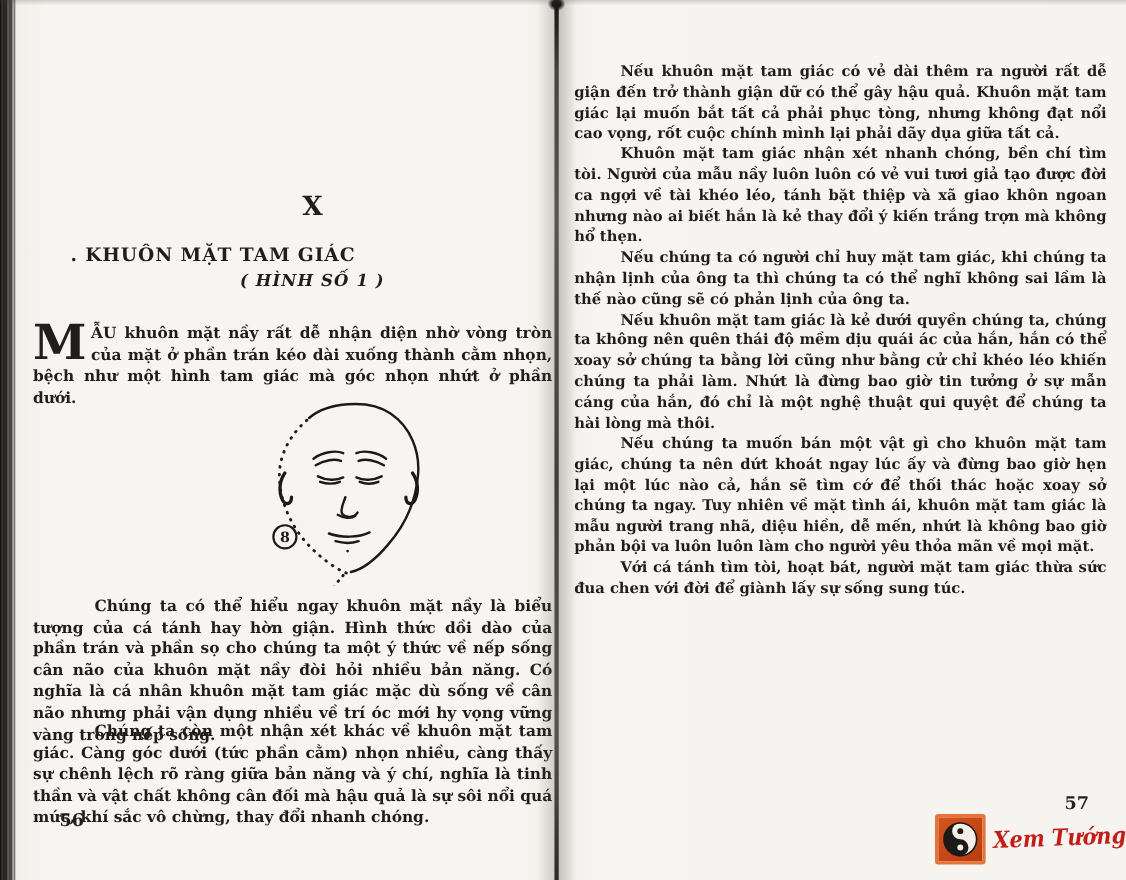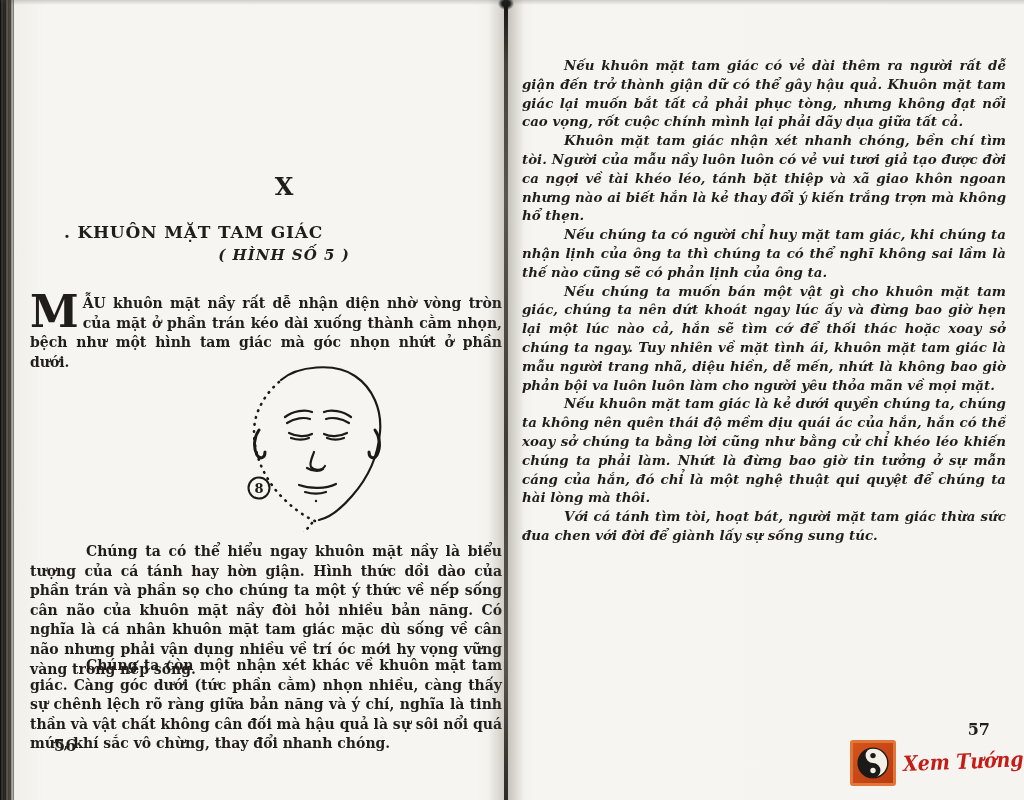--- a/index.html
+++ b/index.html
@@ -46,40 +46,40 @@
   .pagenum-left{position:absolute;left:40px;top:736px;}
   .pagenum-right{position:absolute;right:34px;top:720px;}
 
   
   .figure{position:absolute;left:205px;top:360px;width:195px;height:172px;}
   .figure svg{display:block;}
 
   
   .right-text{position:absolute;left:14px;top:56px;width:484px;height:684px;overflow:hidden;
     font-size:13.4px;font-weight:bold;line-height:18.8px;text-align:justify;}
-  .right-text p{margin:0;text-indent:42px;font-style:italic;}
+  .right-text p{margin:0;text-indent:42px;}
 
   
   .watermark{position:absolute;left:850px;top:740px;display:flex;align-items:center;z-index:5;}
   .wm-badge{width:46px;height:46px;border-radius:3px;border:3px solid #e2763a;
     background:linear-gradient(135deg,#d4541c 0%,#b93c10 100%);
     display:flex;align-items:center;justify-content:center;box-sizing:border-box;}
   .wm-text{margin-left:7px;font-style:italic;font-weight:bold;font-size:21px;
     color:#c41d18;letter-spacing:0;white-space:nowrap;
     transform:scaleX(.9) rotate(-2deg);transform-origin:left center;}
 </style>
 </head>
 <body>
 
 <div class="scan">
 
   <div class="page page-left">
     <div class="chapter-num">X</div>
     <div class="chapter-title">. KHUÔN MẶT TAM GIÁC</div>
-    <div class="chapter-subtitle">( HÌNH SỐ 5 )</div>
+    <div class="chapter-subtitle">( HÌNH SỐ 1 )</div>
 
     <div class="body-text p-intro">
       <span class="dropcap">M</span><span>ẪU khuôn mặt nầy rất dễ nhận diện nhờ vòng tròn của mặt ở phần trán kéo dài xuống thành cằm nhọn, bệch như một hình tam giác mà góc nhọn nhứt ở phần dưới.</span>
     </div>
 
     <div class="figure">
       <svg width="195" height="172" viewBox="0 0 195 172">
         <g fill="none" stroke="#1c1a18" stroke-width="2.2" stroke-linecap="round">
 
           <path d="M62,20 C78,6 116,2 136,16 C154,28 163,50 161,72 C159,96 149,118 133,136 C121,150 109,158 100,160"></path>
@@ -118,22 +118,22 @@
     <p class="body-text p-left3">Chúng ta còn một nhận xét khác về khuôn mặt tam giác. Càng góc dưới (tức phần cằm) nhọn nhiều, càng thấy sự chênh lệch rõ ràng giữa bản năng và ý chí, nghĩa là tinh thần và vật chất không cân đối mà hậu quả là sự sôi nổi quá mức, khí sắc vô chừng, thay đổi nhanh chóng.</p>
 
     <div class="pagenum pagenum-left">56</div>
   </div>
 
   <div class="page page-right">
     <div class="right-text">
       <p>Nếu khuôn mặt tam giác có vẻ dài thêm ra người rất dễ giận đến trở thành giận dữ có thể gây hậu quả. Khuôn mặt tam giác lại muốn bắt tất cả phải phục tòng, nhưng không đạt nổi cao vọng, rốt cuộc chính mình lại phải dãy dụa giữa tất cả.</p>
       <p>Khuôn mặt tam giác nhận xét nhanh chóng, bền chí tìm tòi. Người của mẫu nầy luôn luôn có vẻ vui tươi giả tạo được đời ca ngợi về tài khéo léo, tánh bặt thiệp và xã giao khôn ngoan nhưng nào ai biết hắn là kẻ thay đổi ý kiến trắng trợn mà không hổ thẹn.</p>
       <p>Nếu chúng ta có người chỉ huy mặt tam giác, khi chúng ta nhận lịnh của ông ta thì chúng ta có thể nghĩ không sai lầm là thế nào cũng sẽ có phản lịnh của ông ta.</p>
+      <p>Nếu khuôn mặt tam giác là kẻ dưới quyền chúng ta, chúng ta không nên quên thái độ mềm dịu quái ác của hắn, hắn có thể xoay sở chúng ta bằng lời cũng như bằng cử chỉ khéo léo khiến chúng ta phải làm. Nhứt là đừng bao giờ tin tưởng ở sự mẫn cáng của hắn, đó chỉ là một nghệ thuật qui quyệt để chúng ta hài lòng mà thôi.</p>
       <p>Nếu chúng ta muốn bán một vật gì cho khuôn mặt tam giác, chúng ta nên dứt khoát ngay lúc ấy và đừng bao giờ hẹn lại một lúc nào cả, hắn sẽ tìm cớ để thối thác hoặc xoay sở chúng ta ngay. Tuy nhiên về mặt tình ái, khuôn mặt tam giác là mẫu người trang nhã, diệu hiền, dễ mến, nhứt là không bao giờ phản bội va luôn luôn làm cho người yêu thỏa mãn về mọi mặt.</p>
-      <p>Nếu khuôn mặt tam giác là kẻ dưới quyền chúng ta, chúng ta không nên quên thái độ mềm dịu quái ác của hắn, hắn có thể xoay sở chúng ta bằng lời cũng như bằng cử chỉ khéo léo khiến chúng ta phải làm. Nhứt là đừng bao giờ tin tưởng ở sự mẫn cáng của hắn, đó chỉ là một nghệ thuật qui quyệt để chúng ta hài lòng mà thôi.</p>
       <p>Với cá tánh tìm tòi, hoạt bát, người mặt tam giác thừa sức đua chen với đời để giành lấy sự sống sung túc.</p>
     </div>
     <div class="pagenum pagenum-right">57</div>
   </div>
 
   <div class="left-edge"></div>
   <div class="gutter-shadow-l"></div>
   <div class="gutter-shadow-r"></div>
   <div class="gutter"></div>
   <div class="gutter-blob"></div>

